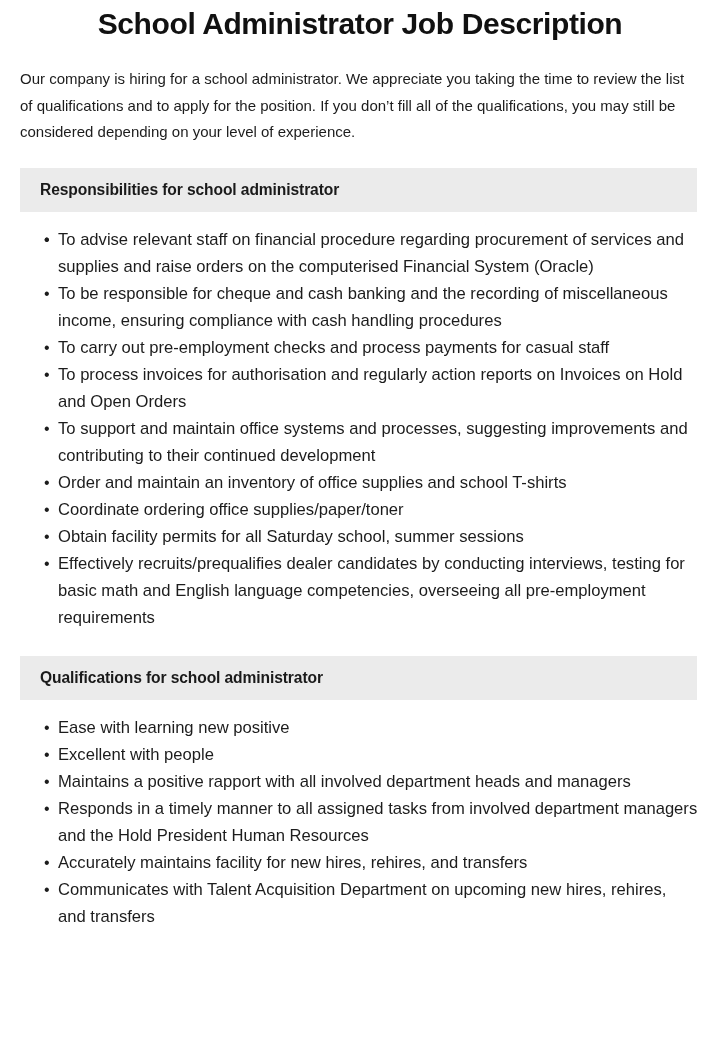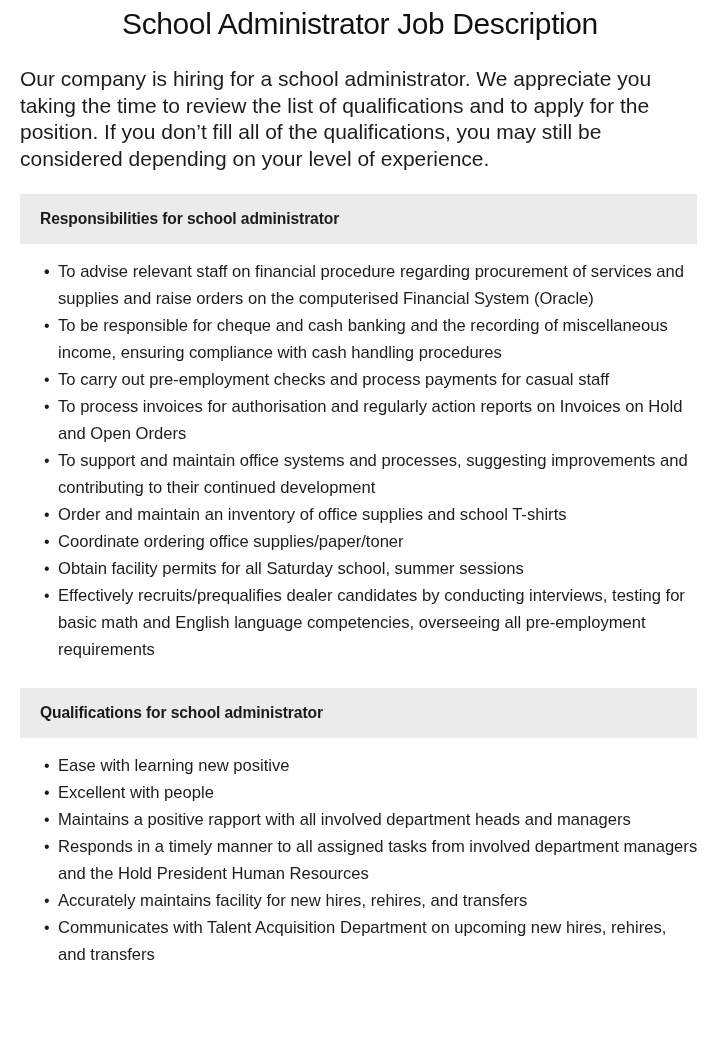--- a/index.html
+++ b/index.html
@@ -19,46 +19,46 @@
   .page {
     width: 720px;
     height: 1054px;
     position: relative;
     box-sizing: border-box;
     padding: 0;
   }
 
   .doc-title {
     font-size: 30px;
-    font-weight: 400;
+    font-weight: 700;
     text-align: center;
     letter-spacing: -0.4px;
     margin: 0;
     padding: 4px 20px 0 20px;
     line-height: 40px;
     color: #111111;
   }
 
   .intro {
     margin: 0;
     padding: 22px 22px 0 20px;
-    font-size: 21px;
+    font-size: 15px;
     line-height: 26.6px;
     color: #1c1c1c;
   }
 
   .section {
     margin: 0;
     padding: 0;
   }
 
   .section-bar {
     background: #ebebeb;
     margin: 22px 23px 0 20px;
-    height: 50px;
+    height: 44px;
     display: flex;
     align-items: center;
     padding: 0 0 0 20px;
     box-sizing: border-box;
   }
 
   .section-bar-title {
     font-size: 15.6px;
     font-weight: 700;
     color: #1a1a1a;

